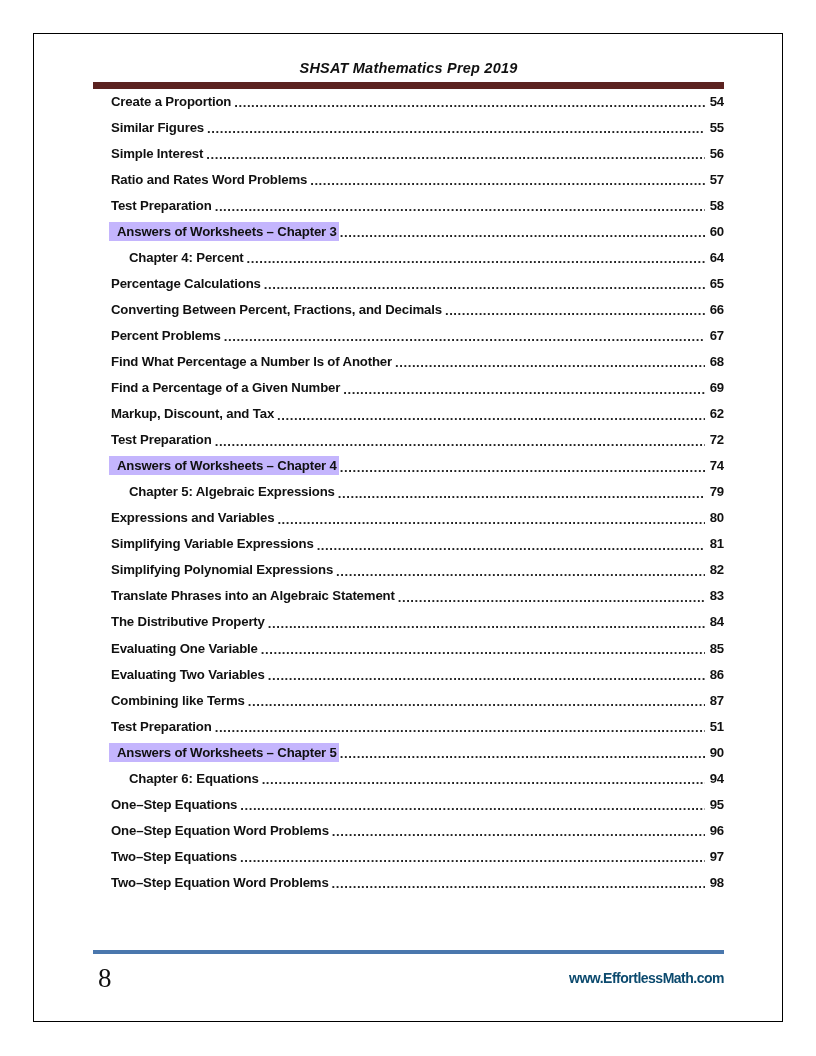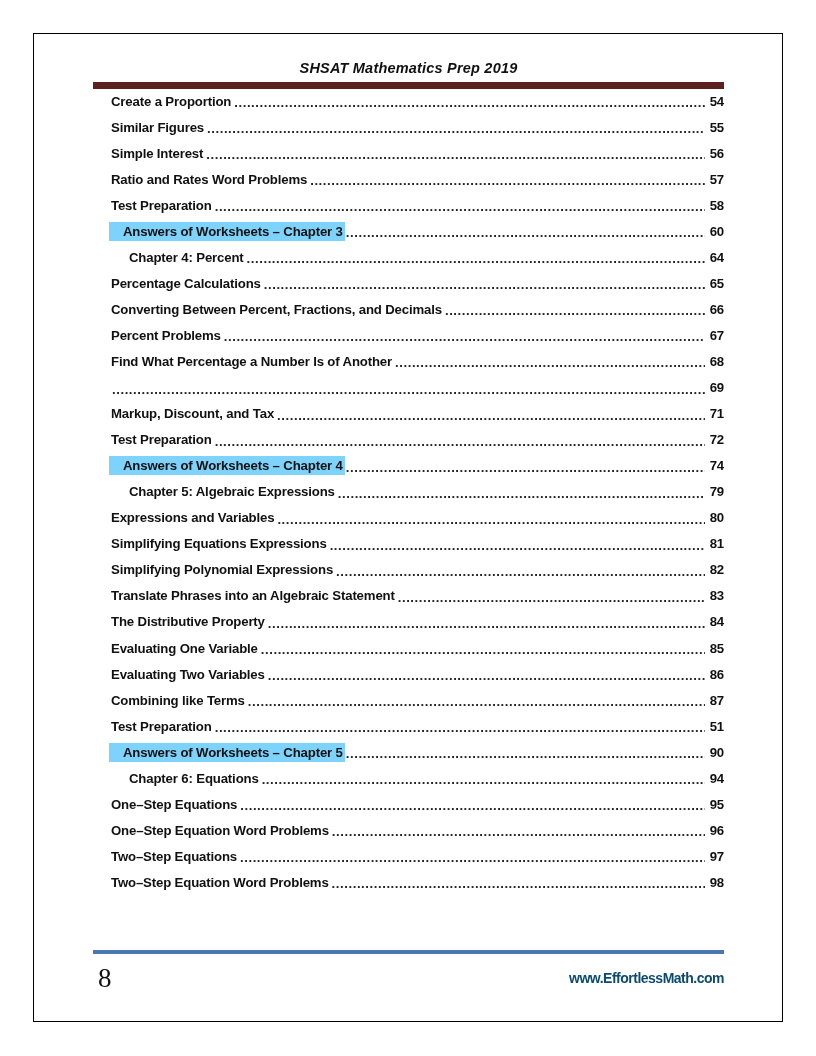--- a/index.html
+++ b/index.html
@@ -90,22 +90,22 @@
   }
   .toc-row.level-2 {
     padding-left: 18px;
   }
 
   .toc-label {
     flex: 0 0 auto;
     padding-right: 2px;
   }
   .toc-row.highlight .toc-label {
-    background: #7dd3fc;
-    padding-left: 14px;
+    background: #c4b5fd;
+    padding-left: 8px;
     margin-left: -2px;
     padding-top: 2px;
     padding-bottom: 2px;
   }
 
   .toc-leader {
     flex: 1 1 auto;
     overflow: hidden;
     height: 16px;
     position: relative;
@@ -222,27 +222,28 @@
         <span class="toc-label">Percent Problems</span>
         <span class="toc-leader"></span>
         <span class="toc-page">67</span>
       </div>
       <div class="toc-row level-2">
         <span class="toc-label">Find What Percentage a Number Is of Another</span>
         <span class="toc-leader"></span>
         <span class="toc-page">68</span>
       </div>
       <div class="toc-row level-2">
+        <span class="toc-label">Find a Percentage of a Given Number</span>
         <span class="toc-leader"></span>
         <span class="toc-page">69</span>
       </div>
       <div class="toc-row level-2">
         <span class="toc-label">Markup, Discount, and Tax</span>
         <span class="toc-leader"></span>
-        <span class="toc-page">71</span>
+        <span class="toc-page">62</span>
       </div>
       <div class="toc-row level-2">
         <span class="toc-label">Test Preparation</span>
         <span class="toc-leader"></span>
         <span class="toc-page">72</span>
       </div>
       <div class="toc-row level-2 highlight">
         <span class="toc-label">Answers of Worksheets – Chapter 4</span>
         <span class="toc-leader"></span>
         <span class="toc-page">74</span>
@@ -251,21 +252,21 @@
         <span class="toc-label">Chapter 5: Algebraic Expressions</span>
         <span class="toc-leader"></span>
         <span class="toc-page">79</span>
       </div>
       <div class="toc-row level-2">
         <span class="toc-label">Expressions and Variables</span>
         <span class="toc-leader"></span>
         <span class="toc-page">80</span>
       </div>
       <div class="toc-row level-2">
-        <span class="toc-label">Simplifying Equations Expressions</span>
+        <span class="toc-label">Simplifying Variable Expressions</span>
         <span class="toc-leader"></span>
         <span class="toc-page">81</span>
       </div>
       <div class="toc-row level-2">
         <span class="toc-label">Simplifying Polynomial Expressions</span>
         <span class="toc-leader"></span>
         <span class="toc-page">82</span>
       </div>
       <div class="toc-row level-2">
         <span class="toc-label">Translate Phrases into an Algebraic Statement</span>

